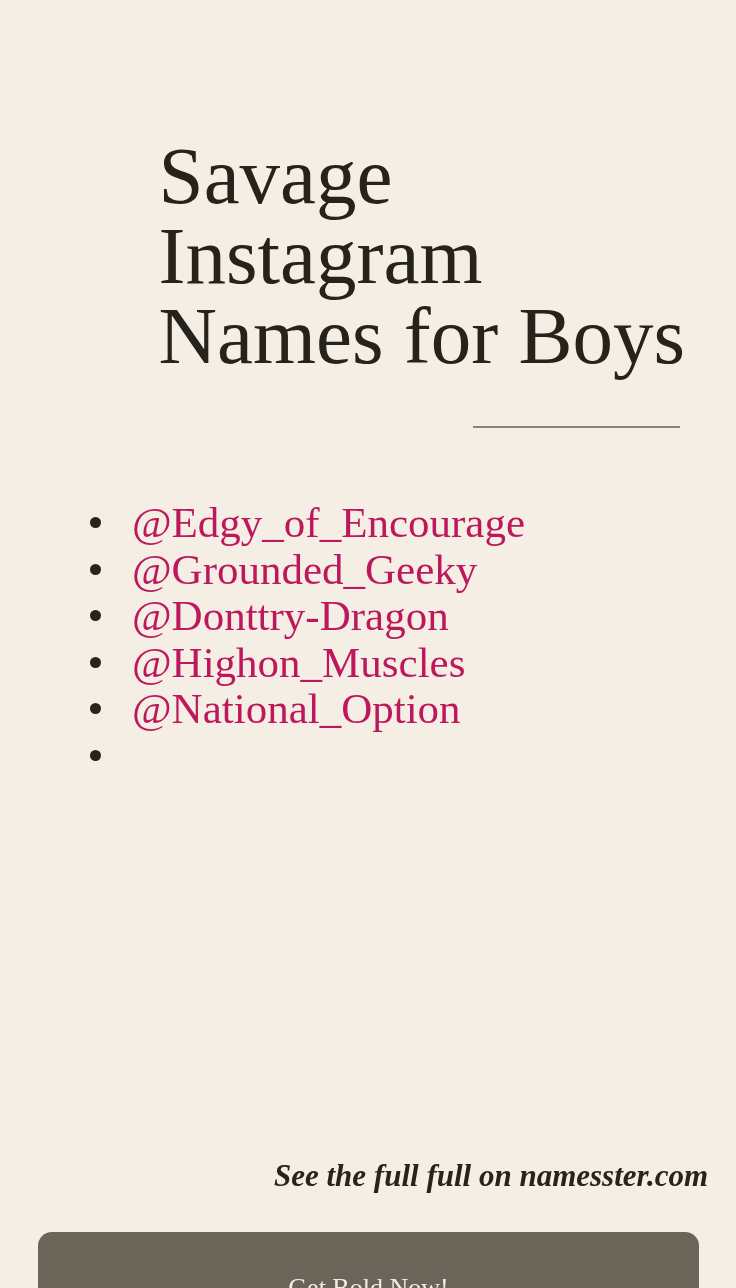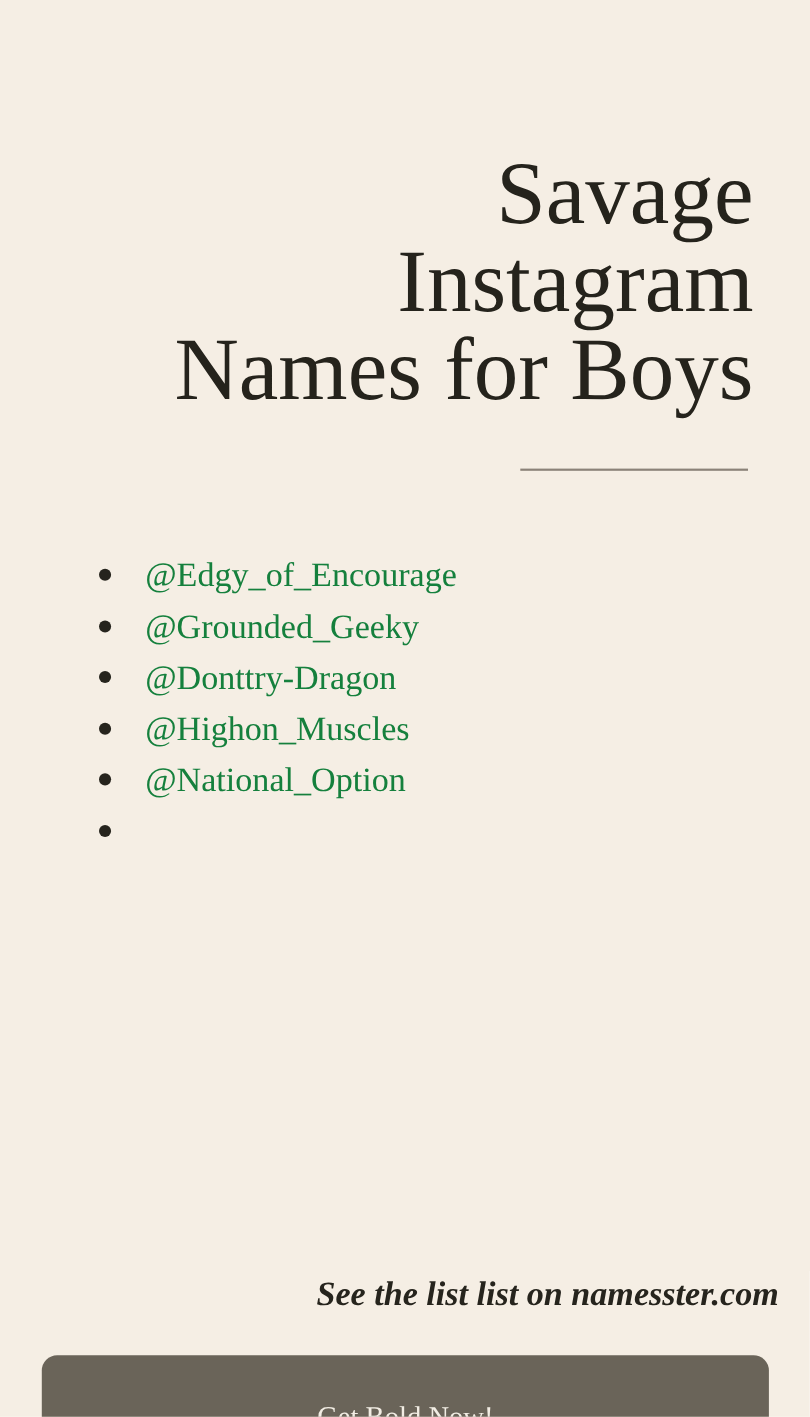--- a/index.html
+++ b/index.html
@@ -13,21 +13,21 @@
     background: #f5eee4;
     overflow: hidden;
     font-family: "Liberation Serif", serif;
     color: #26241d;
   }
   .page-title {
     position: absolute;
     top: 136px;
     right: 51px;
     margin: 0;
-    text-align: right;
+    text-align: left;
     font-size: 81px;
     line-height: 80px;
     font-weight: 400;
     letter-spacing: 0px;
     color: #25231c;
   }
   .title-divider {
     position: absolute;
     top: 426px;
     right: 56px;
@@ -39,23 +39,23 @@
     position: absolute;
     top: 500px;
     left: 90px;
     margin: 0;
     padding: 0;
     list-style: none;
   }
   .name-list li {
     position: relative;
     padding-left: 42px;
-    font-size: 31px;
+    font-size: 43px;
     line-height: 46.6px;
-    color: #15803d;
+    color: #be185d;
     white-space: nowrap;
   }
   .bullet-dot {
     position: absolute;
     left: 0;
     top: 17px;
     width: 11px;
     height: 11px;
     border-radius: 50%;
     background: #26241d;
@@ -124,19 +124,19 @@
     </li>
     <li>
       <span class="bullet-dot"></span>
       <span>@National_Option</span>
     </li>
     <li>
       <span class="bullet-dot"></span>
     </li>
   </ul>
 
-  <div class="footer-note">See the list list on namesster.com</div>
+  <div class="footer-note">See the full full on namesster.com</div>
 
   <button class="cta-button">
     <span>Get Bold Now!</span>
   </button>
 
 </div>
 
 </body></html>

